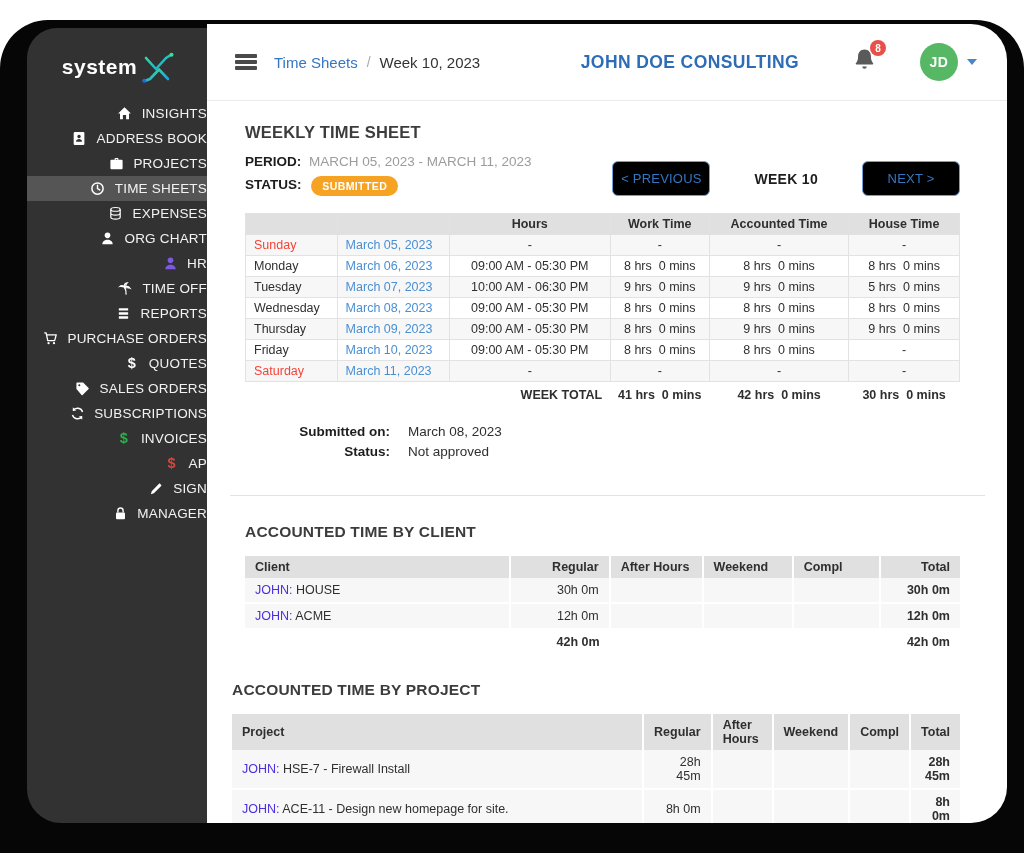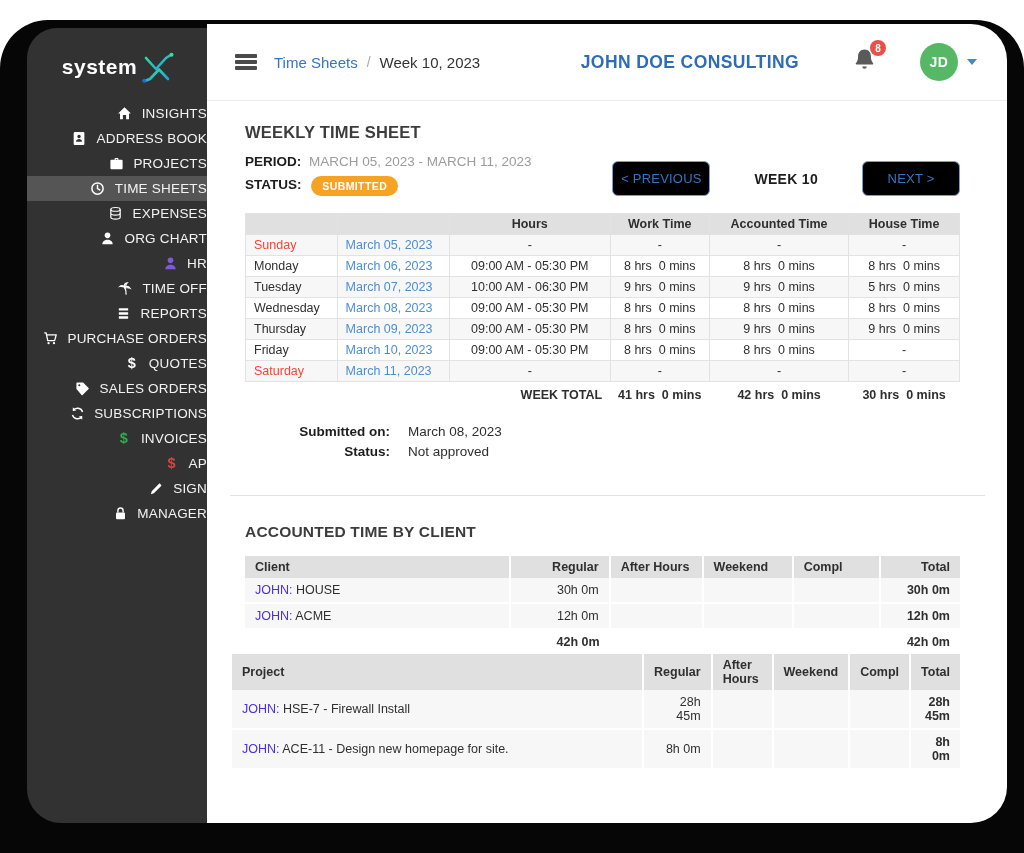--- a/index.html
+++ b/index.html
@@ -459,20 +459,21 @@
                   <td></td>
                   <td></td>
                   <td></td>
                   <td class="r">42h 0m</td>
                 </tr>
               </tfoot>
           </table>
         </section>
 
         <section class="project-section">
+          <h2 class="section-title">ACCOUNTED TIME BY PROJECT</h2>
           <table class="acc-table" id="project-table">
             <colgroup>
               <col style="width:60.8%">
                 <col style="width:9.1%">
                 <col style="width:8.4%">
               <col style="width:7.7%">
                 <col style="width:7.3%">
                 <col style="width:6.7%">
             </colgroup>
             <thead>

